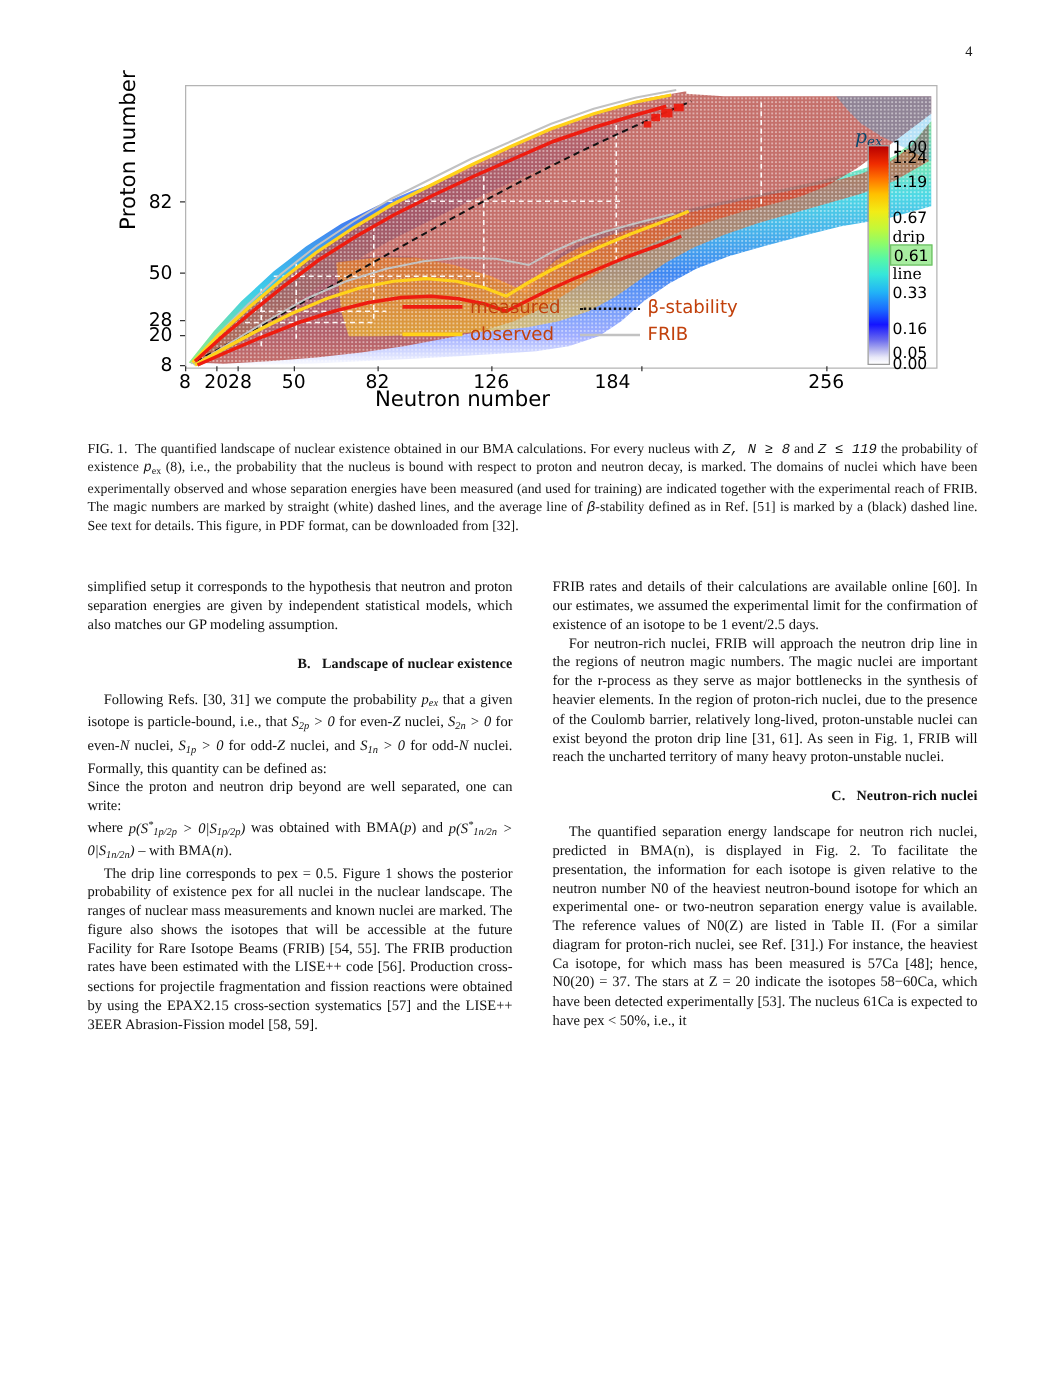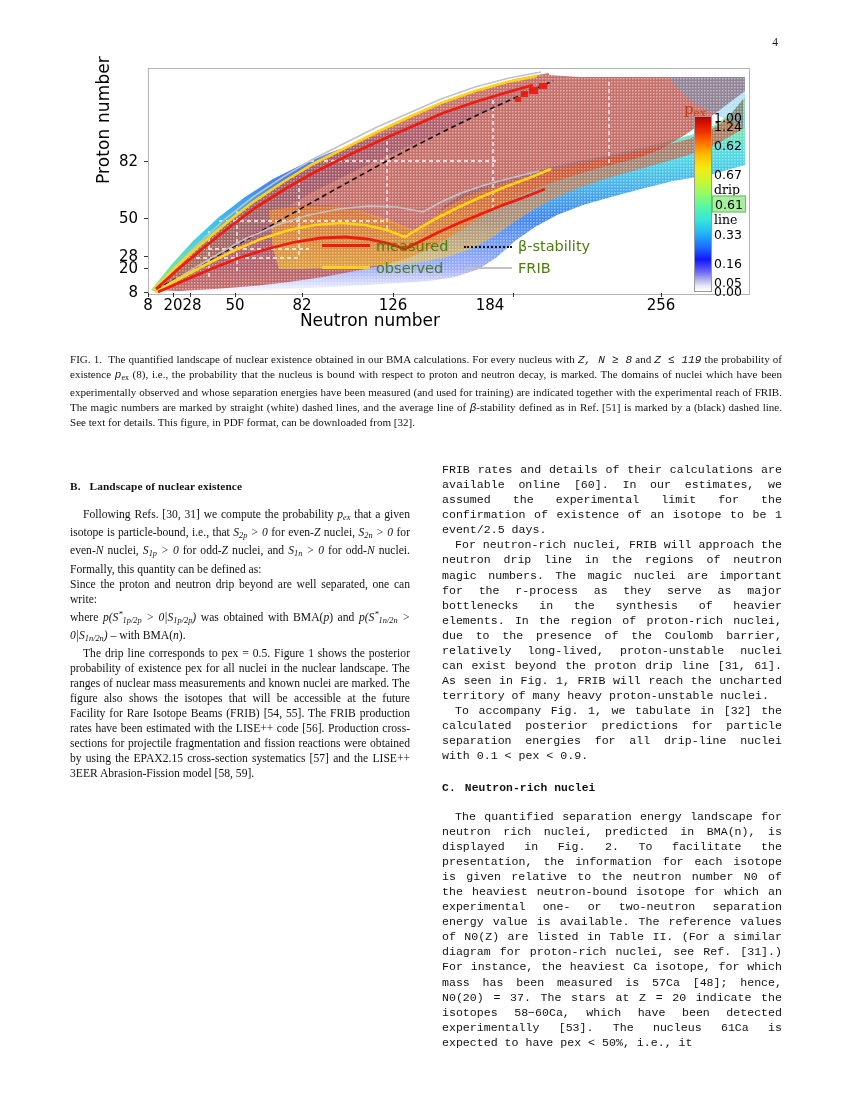--- a/index.html
+++ b/index.html
@@ -135,21 +135,21 @@
     position: absolute;
     left: 252px;
     top: 176px;
     display: grid;
     grid-template-columns: 48px 82px 48px 92px;
     grid-row-gap: 6px;
     grid-column-gap: 6px;
     align-items: center;
     font-family: "DejaVu Sans", sans-serif;
     font-size: 14.5px;
-    color: #4d7c0f;
+    color: #c2410c;
   }
   .legend-swatch { display: block; height: 10px; }
   .legend-swatch > span {
     display: block;
     height: 3.4px;
     margin-top: 3px;
     width: 100%;
   }
   .sw-measured > span { background: #ee1c10; }
   .sw-observed > span { background: #ffd21a; }
@@ -167,22 +167,23 @@
     left: 612px;
     top: 40px;
     width: 96px;
     height: 196px;
   }
   .cb-title {
     position: absolute;
     left: 2px;
     top: -2px;
     font-family: "DejaVu Serif", serif;
+    font-style: italic;
     font-size: 15px;
-    color: #c2410c;
+    color: #0c4a6e;
   }
   .cb-bar {
     position: absolute;
     left: 12px;
     top: 14px;
     width: 16px;
     height: 174px;
     border: 1px solid #9a9a9a;
     background: linear-gradient(to top,
       #ffffff 0%,
@@ -250,27 +251,27 @@
     position: absolute;
     top: 0;
     width: 340px;
     font-size: 11.6px;
     line-height: 15.08px;
     text-align: justify;
     color: #111;
     font-family: "Liberation Serif", serif;
   }
   .col-left { left: 0; }
-  .col-right { left: 372px; font-family: Liberation Mono, monospace; }
+  .col-right { left: 372px; }
 
   .col p { margin: 0; text-indent: 13px; }
   .col p.noindent { text-indent: 0; }
 
   .section-head {
-    text-align: left;
+    text-align: right;
     font-weight: bold;
     font-size: 11.3px;
     margin: 17px 0 13px 0;
     text-indent: 0;
     letter-spacing: .1px;
   }
   .section-head .sec-num { margin-right: 9px; }
 
   .equation {
     display: block;
@@ -472,21 +473,21 @@
             <span></span>
           </span>
           <span class="legend-label">FRIB</span>
         </div>
 
         <div class="colorbar-wrap">
           <div class="cb-title"><span>p</span><span class="sub">ex</span></div>
           <div class="cb-bar"></div>
           <span class="cb-tick" style="top:15px">1.00</span>
           <span class="cb-tick" style="top:24px">1.24</span>
-          <span class="cb-tick" style="top:43px">0.62</span>
+          <span class="cb-tick" style="top:43px">1.19</span>
           <span class="cb-tick" style="top:72px">0.67</span>
           <span class="cb-tick italic" style="top:87px">drip</span>
           <span class="cb-tick highlight" style="top:102px">0.61</span>
           <span class="cb-tick italic" style="top:117px">line</span>
           <span class="cb-tick" style="top:132px">0.33</span>
           <span class="cb-tick" style="top:161px">0.16</span>
           <span class="cb-tick" style="top:180px">0.05</span>
           <span class="cb-tick" style="top:189px">0.00</span>
         </div>
 
@@ -494,41 +495,41 @@
   </div>
 
   <div class="caption">
     <span>FIG. 1.</span>&nbsp;&nbsp;<span>The quantified landscape of nuclear existence obtained in our BMA calculations. For every nucleus with </span><i>Z, N ≥ 8</i><span> and </span><i>Z ≤ 119</i><span> the probability of existence </span><i>p</i><span class="sub">ex</span><span> (8), i.e., the probability that the nucleus is bound with respect to proton and neutron decay, is marked. The domains of nuclei which have been experimentally observed and whose separation energies have been measured (and used for training) are indicated together with the experimental reach of FRIB. The magic numbers are marked by straight (white) dashed lines, and the average line of </span><i>β</i><span>-stability defined as in Ref. [51] is marked by a (black) dashed line. See text for details. This figure, in PDF format, can be downloaded from [32].</span>
   </div>
 
   <div class="columns">
 
     <div class="col col-left">
 
+      <p class="noindent">simplified setup it corresponds to the hypothesis that neutron and proton separation energies are given by independent statistical models, which also matches our GP modeling assumption.</p>
 
       <div class="section-head">
         <span class="sec-num">B.</span><span>Landscape of nuclear existence</span>
       </div>
 
       <p><span>Following Refs. [30, 31] we compute the probability </span><i>p<span class="sub">ex</span></i><span> that a given isotope is particle-bound, i.e., that </span><i>S<span class="sub">2p</span> &gt; 0</i><span> for even-</span><i>Z</i><span> nuclei, </span><i>S<span class="sub">2n</span> &gt; 0</i><span> for even-</span><i>N</i><span> nuclei, </span><i>S<span class="sub">1p</span> &gt; 0</i><span> for odd-</span><i>Z</i><span> nuclei, and </span><i>S<span class="sub">1n</span> &gt; 0</i><span> for odd-</span><i>N</i><span> nuclei. Formally, this quantity can be defined as:</span></p>
 
 
       <p class="noindent">Since the proton and neutron drip beyond are well separated, one can write:</p>
 
 
       <p class="noindent"><span>where </span><i>p(S<span class="sup">*</span><span class="sub">1p/2p</span> &gt; 0|S<span class="sub">1p/2p</span>)</i><span> was obtained with BMA(</span><i>p</i><span>) and </span><i>p(S<span class="sup">*</span><span class="sub">1n/2n</span> &gt; 0|S<span class="sub">1n/2n</span>)</i><span> – with BMA(</span><i>n</i><span>).</span></p>
 
       <p>The drip line corresponds to pex = 0.5. Figure 1 shows the posterior probability of existence pex for all nuclei in the nuclear landscape. The ranges of nuclear mass measurements and known nuclei are marked. The figure also shows the isotopes that will be accessible at the future Facility for Rare Isotope Beams (FRIB) [54, 55]. The FRIB production rates have been estimated with the LISE++ code [56]. Production cross-sections for projectile fragmentation and fission reactions were obtained by using the EPAX2.15 cross-section systematics [57] and the LISE++ 3EER Abrasion-Fission model [58, 59].</p>
     </div>
 
     <div class="col col-right">
 
       <p class="noindent">FRIB rates and details of their calculations are available online [60]. In our estimates, we assumed the experimental limit for the confirmation of existence of an isotope to be 1 event/2.5 days.</p>
       <p>For neutron-rich nuclei, FRIB will approach the neutron drip line in the regions of neutron magic numbers. The magic nuclei are important for the r-process as they serve as major bottlenecks in the synthesis of heavier elements. In the region of proton-rich nuclei, due to the presence of the Coulomb barrier, relatively long-lived, proton-unstable nuclei can exist beyond the proton drip line [31, 61]. As seen in Fig. 1, FRIB will reach the uncharted territory of many heavy proton-unstable nuclei.</p>
-      <p>To accompany Fig. 1, we tabulate in [32] the calculated posterior predictions for particle separation energies for all drip-line nuclei with 0.1 &lt; pex &lt; 0.9.</p>
 
       <div class="section-head">
         <span class="sec-num">C.</span><span>Neutron-rich nuclei</span>
       </div>
 
       <p>The quantified separation energy landscape for neutron rich nuclei, predicted in BMA(n), is displayed in Fig. 2. To facilitate the presentation, the information for each isotope is given relative to the neutron number N0 of the heaviest neutron-bound isotope for which an experimental one- or two-neutron separation energy value is available. The reference values of N0(Z) are listed in Table II. (For a similar diagram for proton-rich nuclei, see Ref. [31].) For instance, the heaviest Ca isotope, for which mass has been measured is 57Ca [48]; hence, N0(20) = 37. The stars at Z = 20 indicate the isotopes 58−60Ca, which have been detected experimentally [53]. The nucleus 61Ca is expected to have pex &lt; 50%, i.e., it</p>
     </div>
 
   </div>
 

